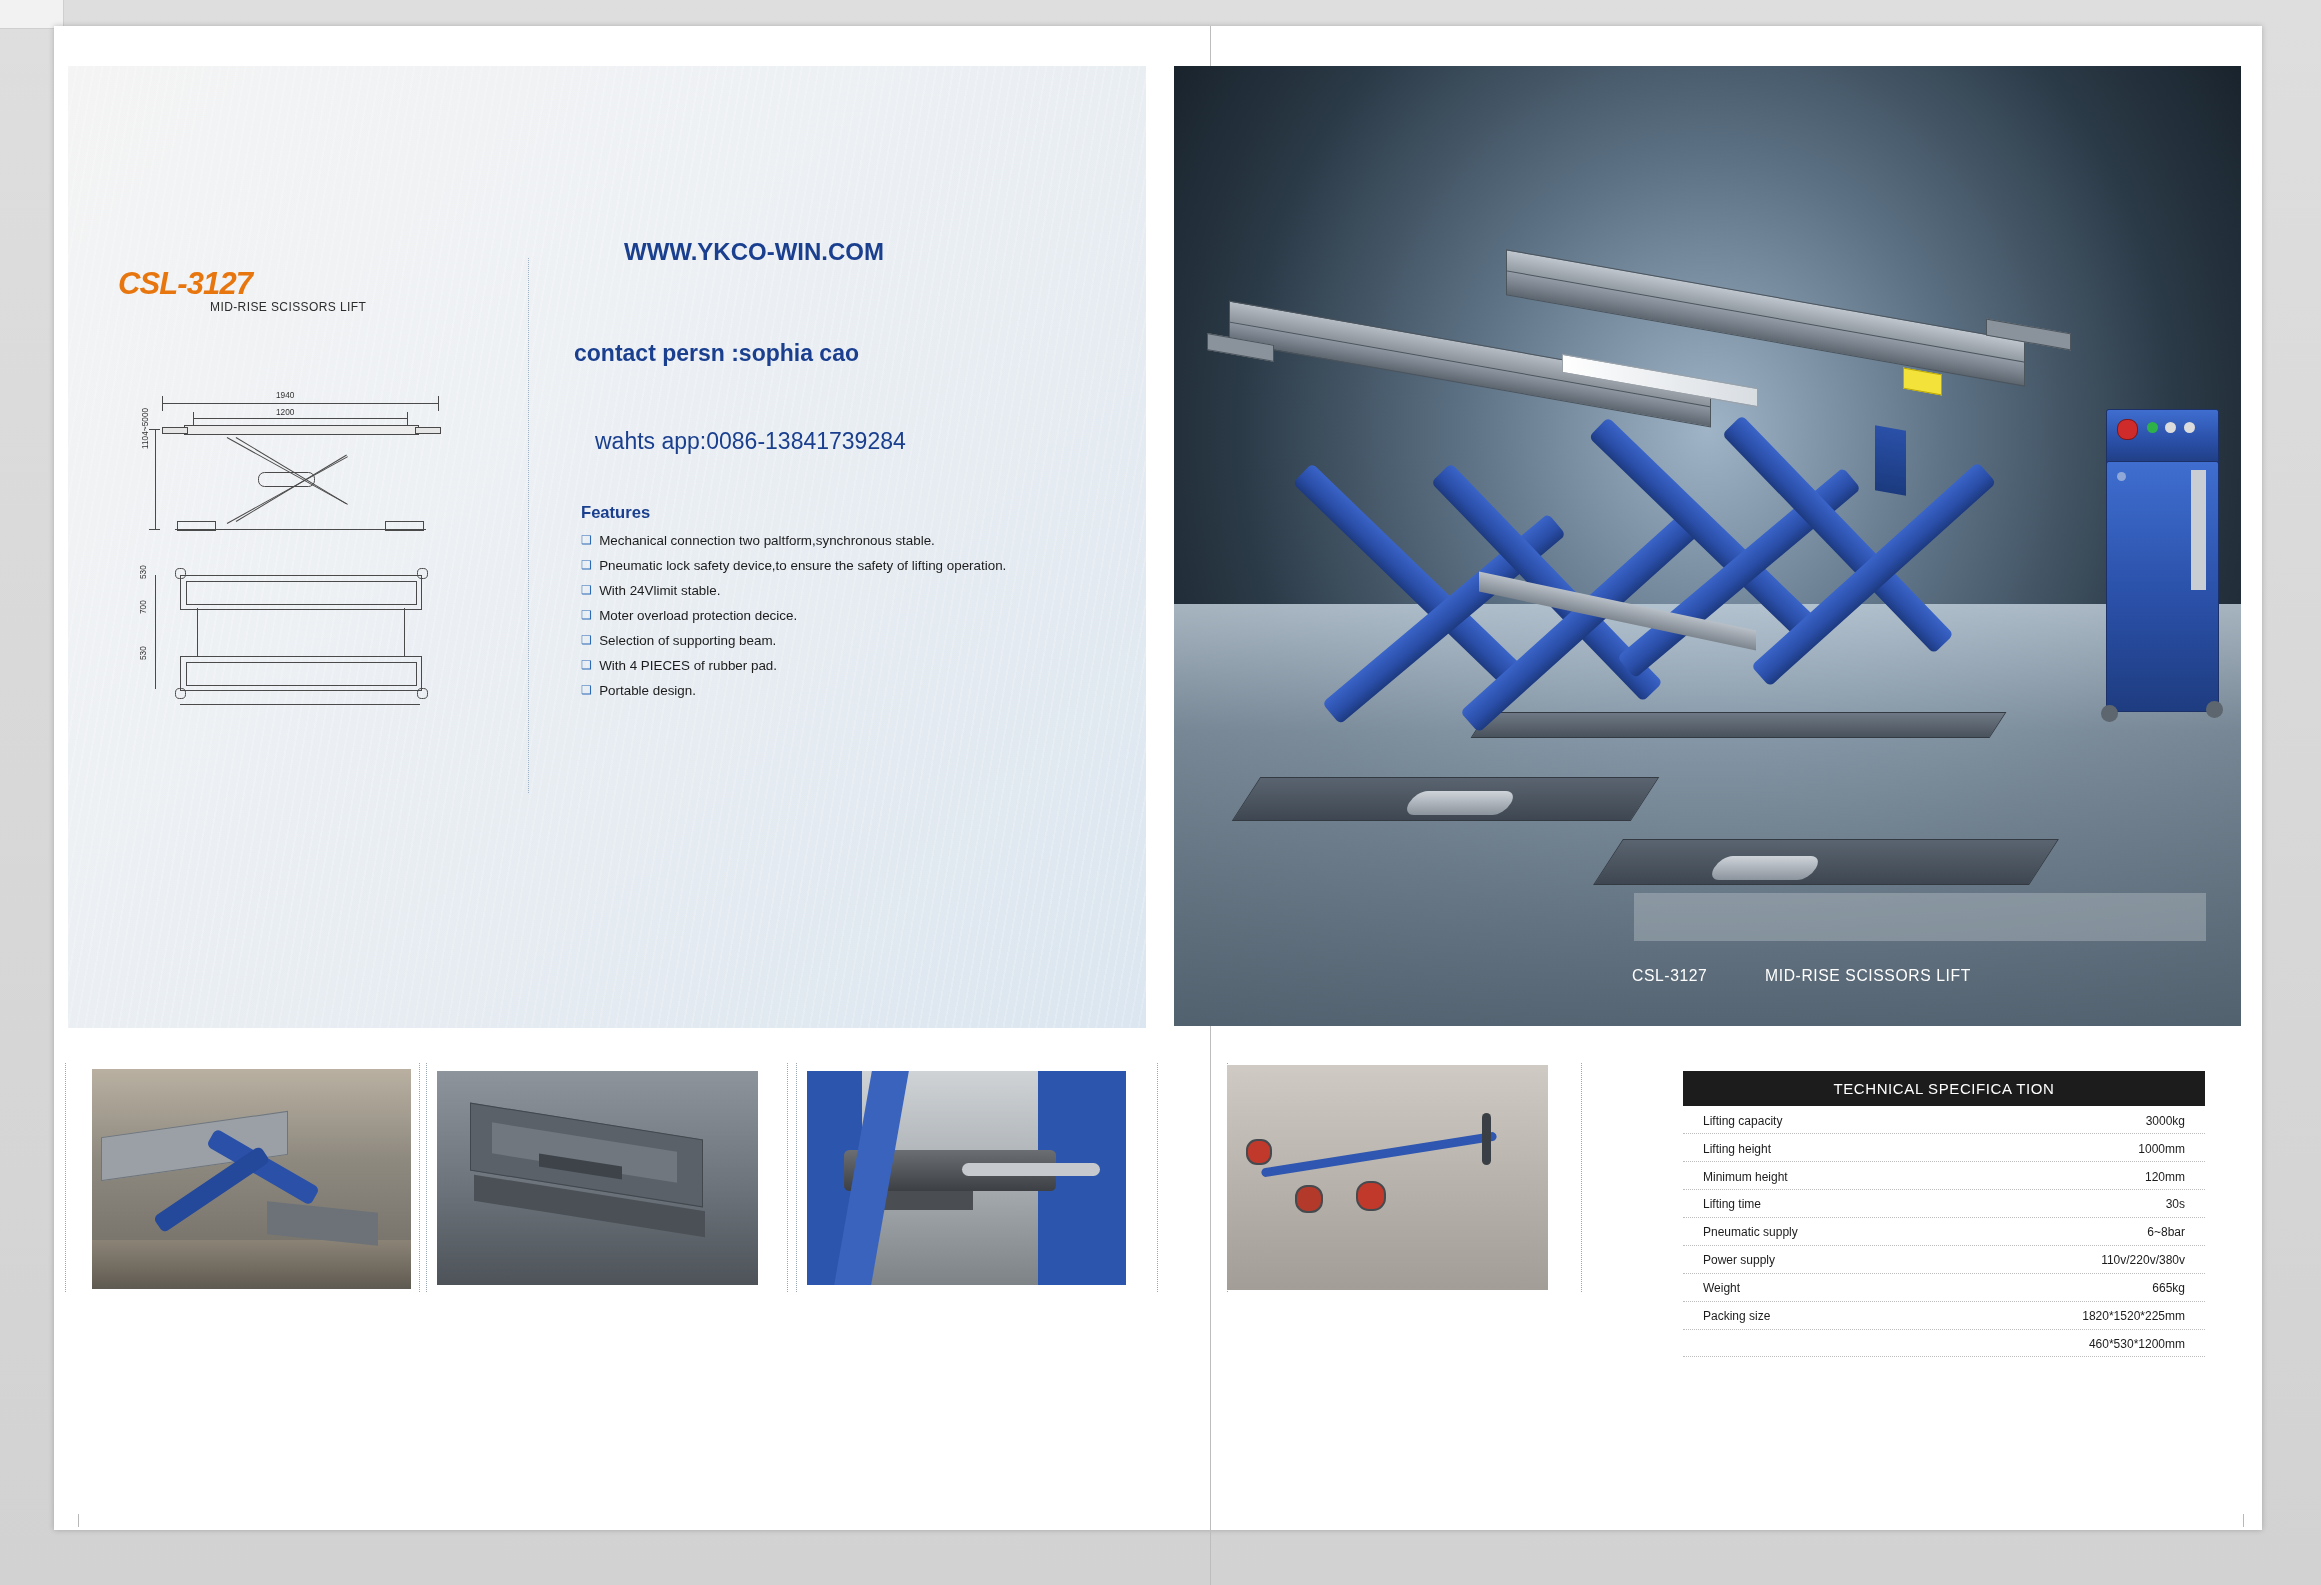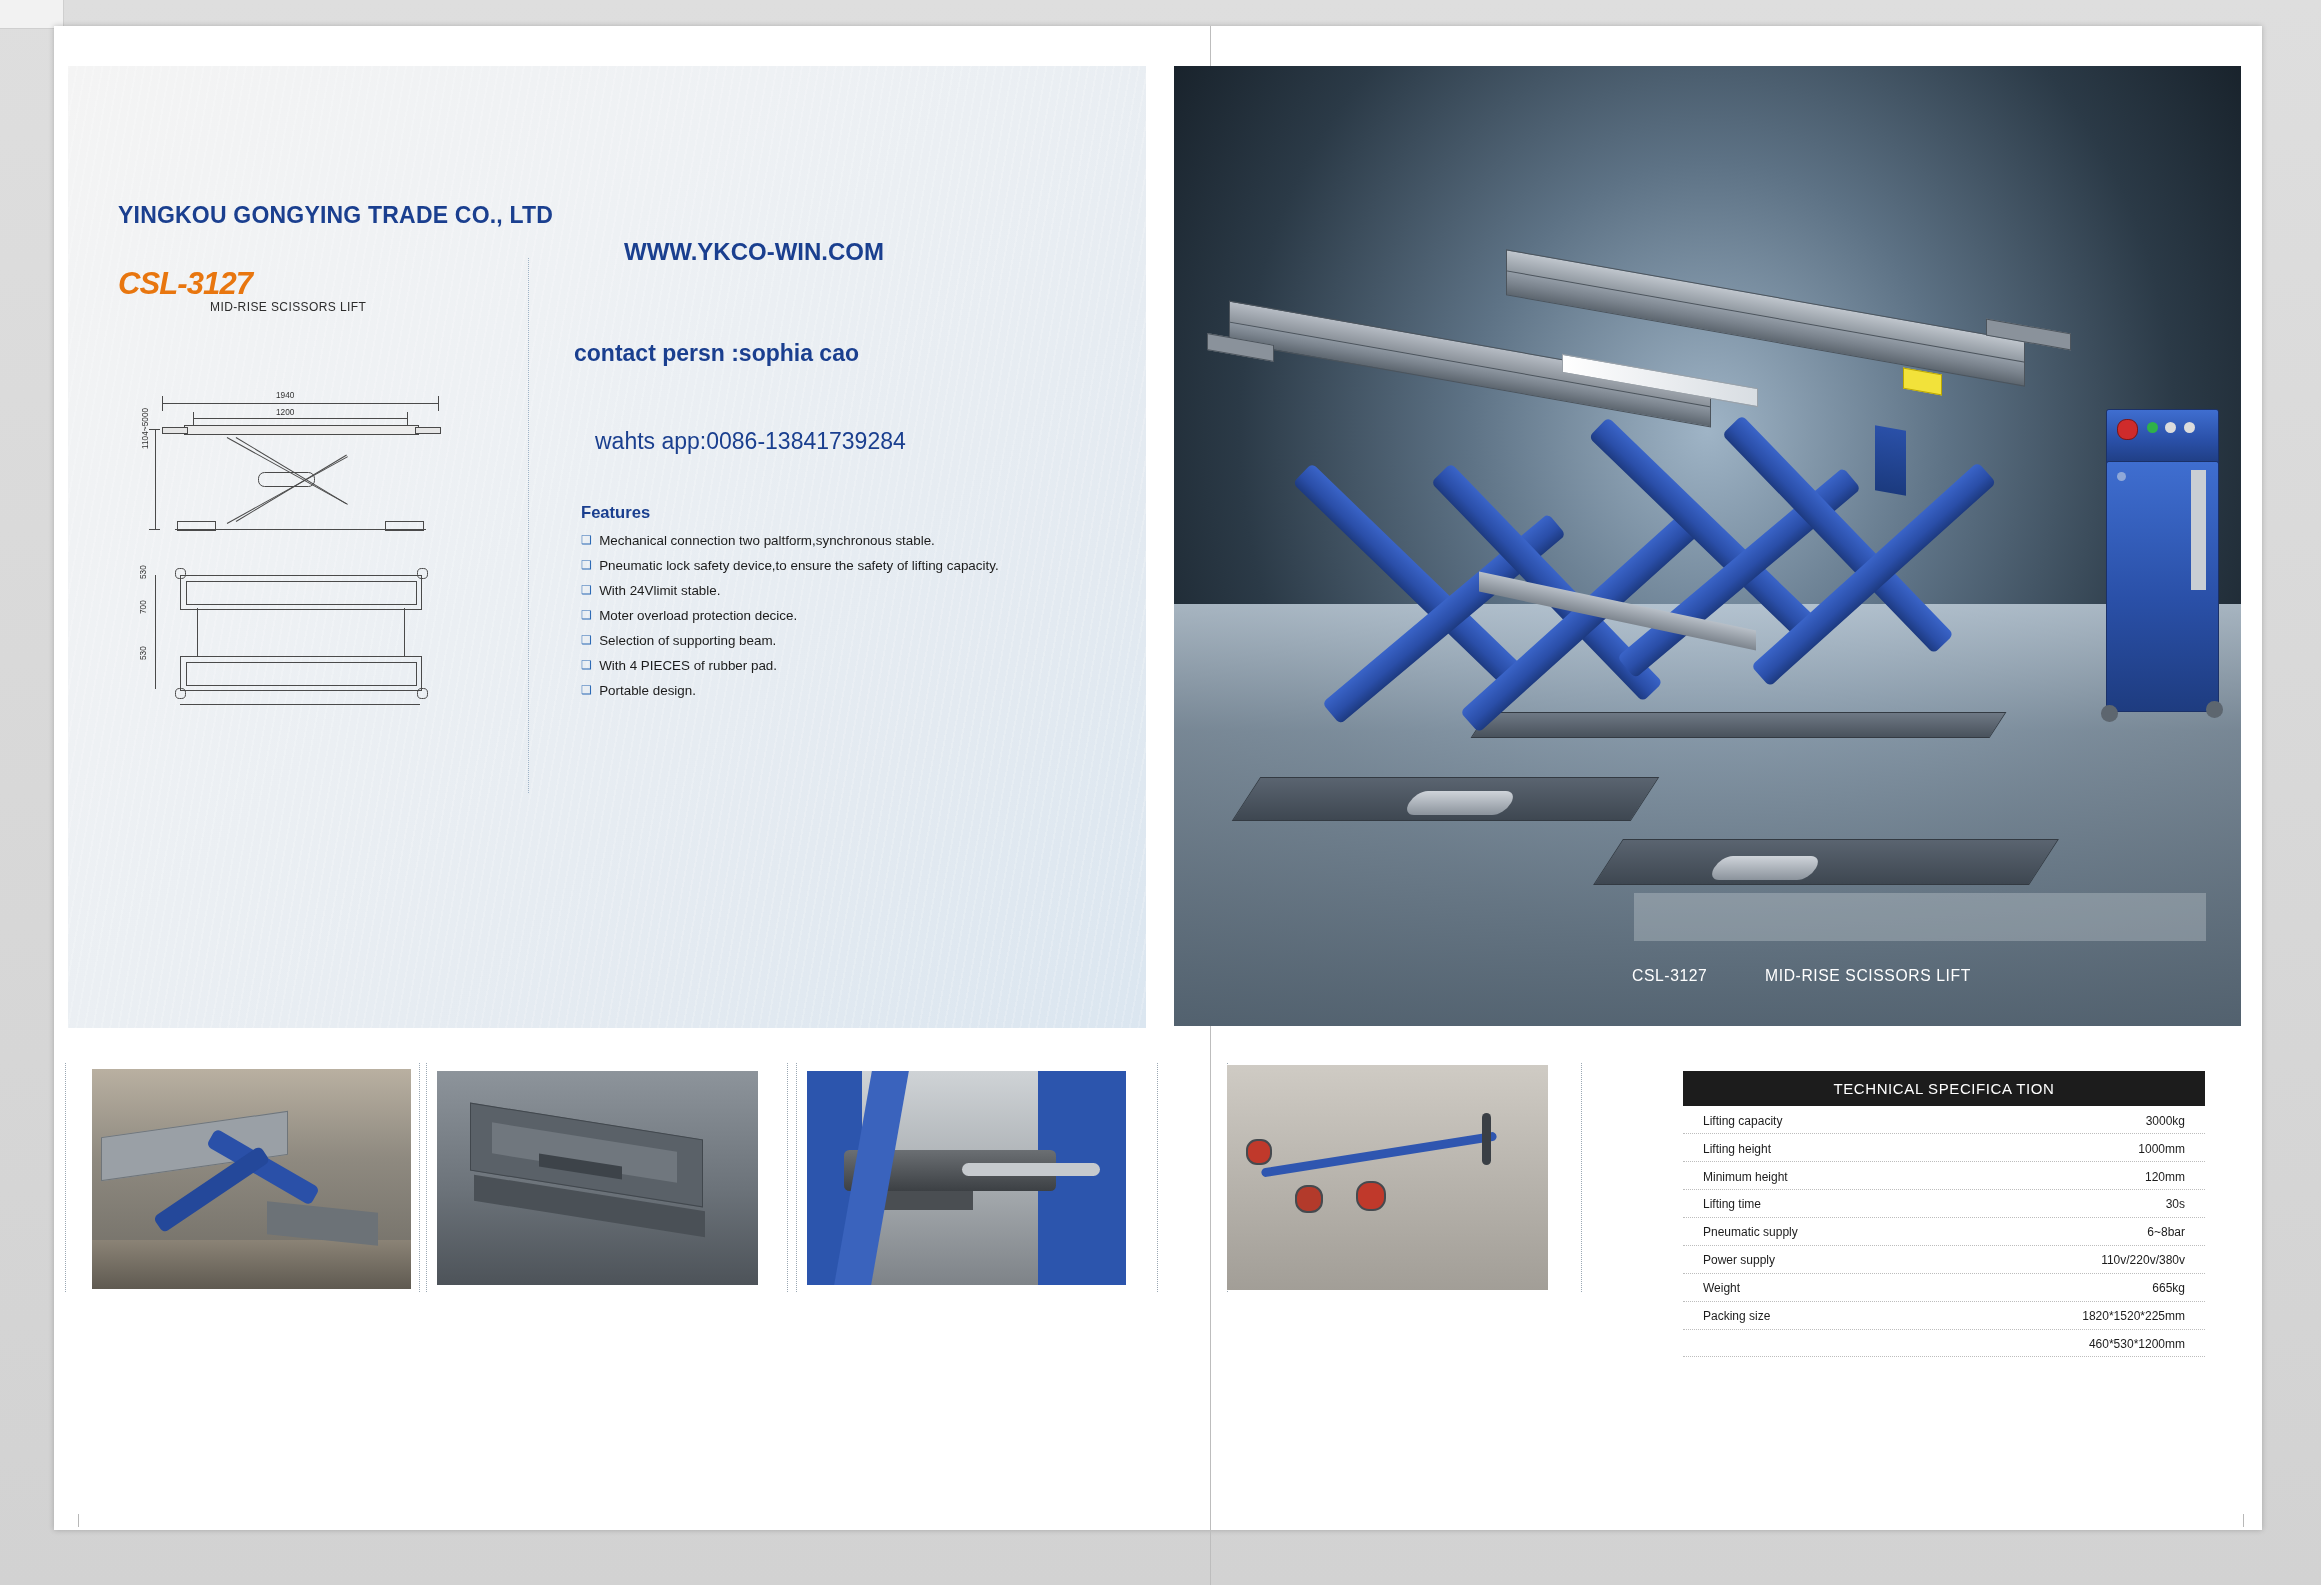--- a/index.html
+++ b/index.html
@@ -248,39 +248,38 @@
   <div class="top-tab"></div>
 
   <div class="sheet">
     <div class="fold"></div>
     <div class="page-mark" style="left:24px; top:1488px;"></div>
     <div class="page-mark" style="left:2189px; top:1488px;"></div>
   </div>
 
   <div class="left-hero"></div>
 
-  <div class="company">YINGKOU GONGYING TRADE CO., LTD</div>
   <div class="model-logo">CSL-3127</div>
   <div class="model-sub">MID-RISE SCISSORS LIFT</div>
 
   <div class="v-divider"></div>
 
   <div class="website">WWW.YKCO-WIN.COM</div>
   <div class="contact">contact persn :sophia cao</div>
   <div class="whatsapp">wahts app:0086-13841739284</div>
 
   <div class="features-title">Features</div>
   <div class="features-list">
     <div class="feature-row">
       <span class="feature-bullet">❑</span>
       <span>Mechanical connection two paltform,synchronous stable.</span>
     </div>
     <div class="feature-row">
       <span class="feature-bullet">❑</span>
-      <span>Pneumatic lock safety device,to ensure the safety of lifting capacity.</span>
+      <span>Pneumatic lock safety device,to ensure the safety of lifting operation.</span>
     </div>
     <div class="feature-row">
       <span class="feature-bullet">❑</span>
       <span>With 24Vlimit stable.</span>
     </div>
     <div class="feature-row">
       <span class="feature-bullet">❑</span>
       <span>Moter overload protection decice.</span>
     </div>
     <div class="feature-row">

